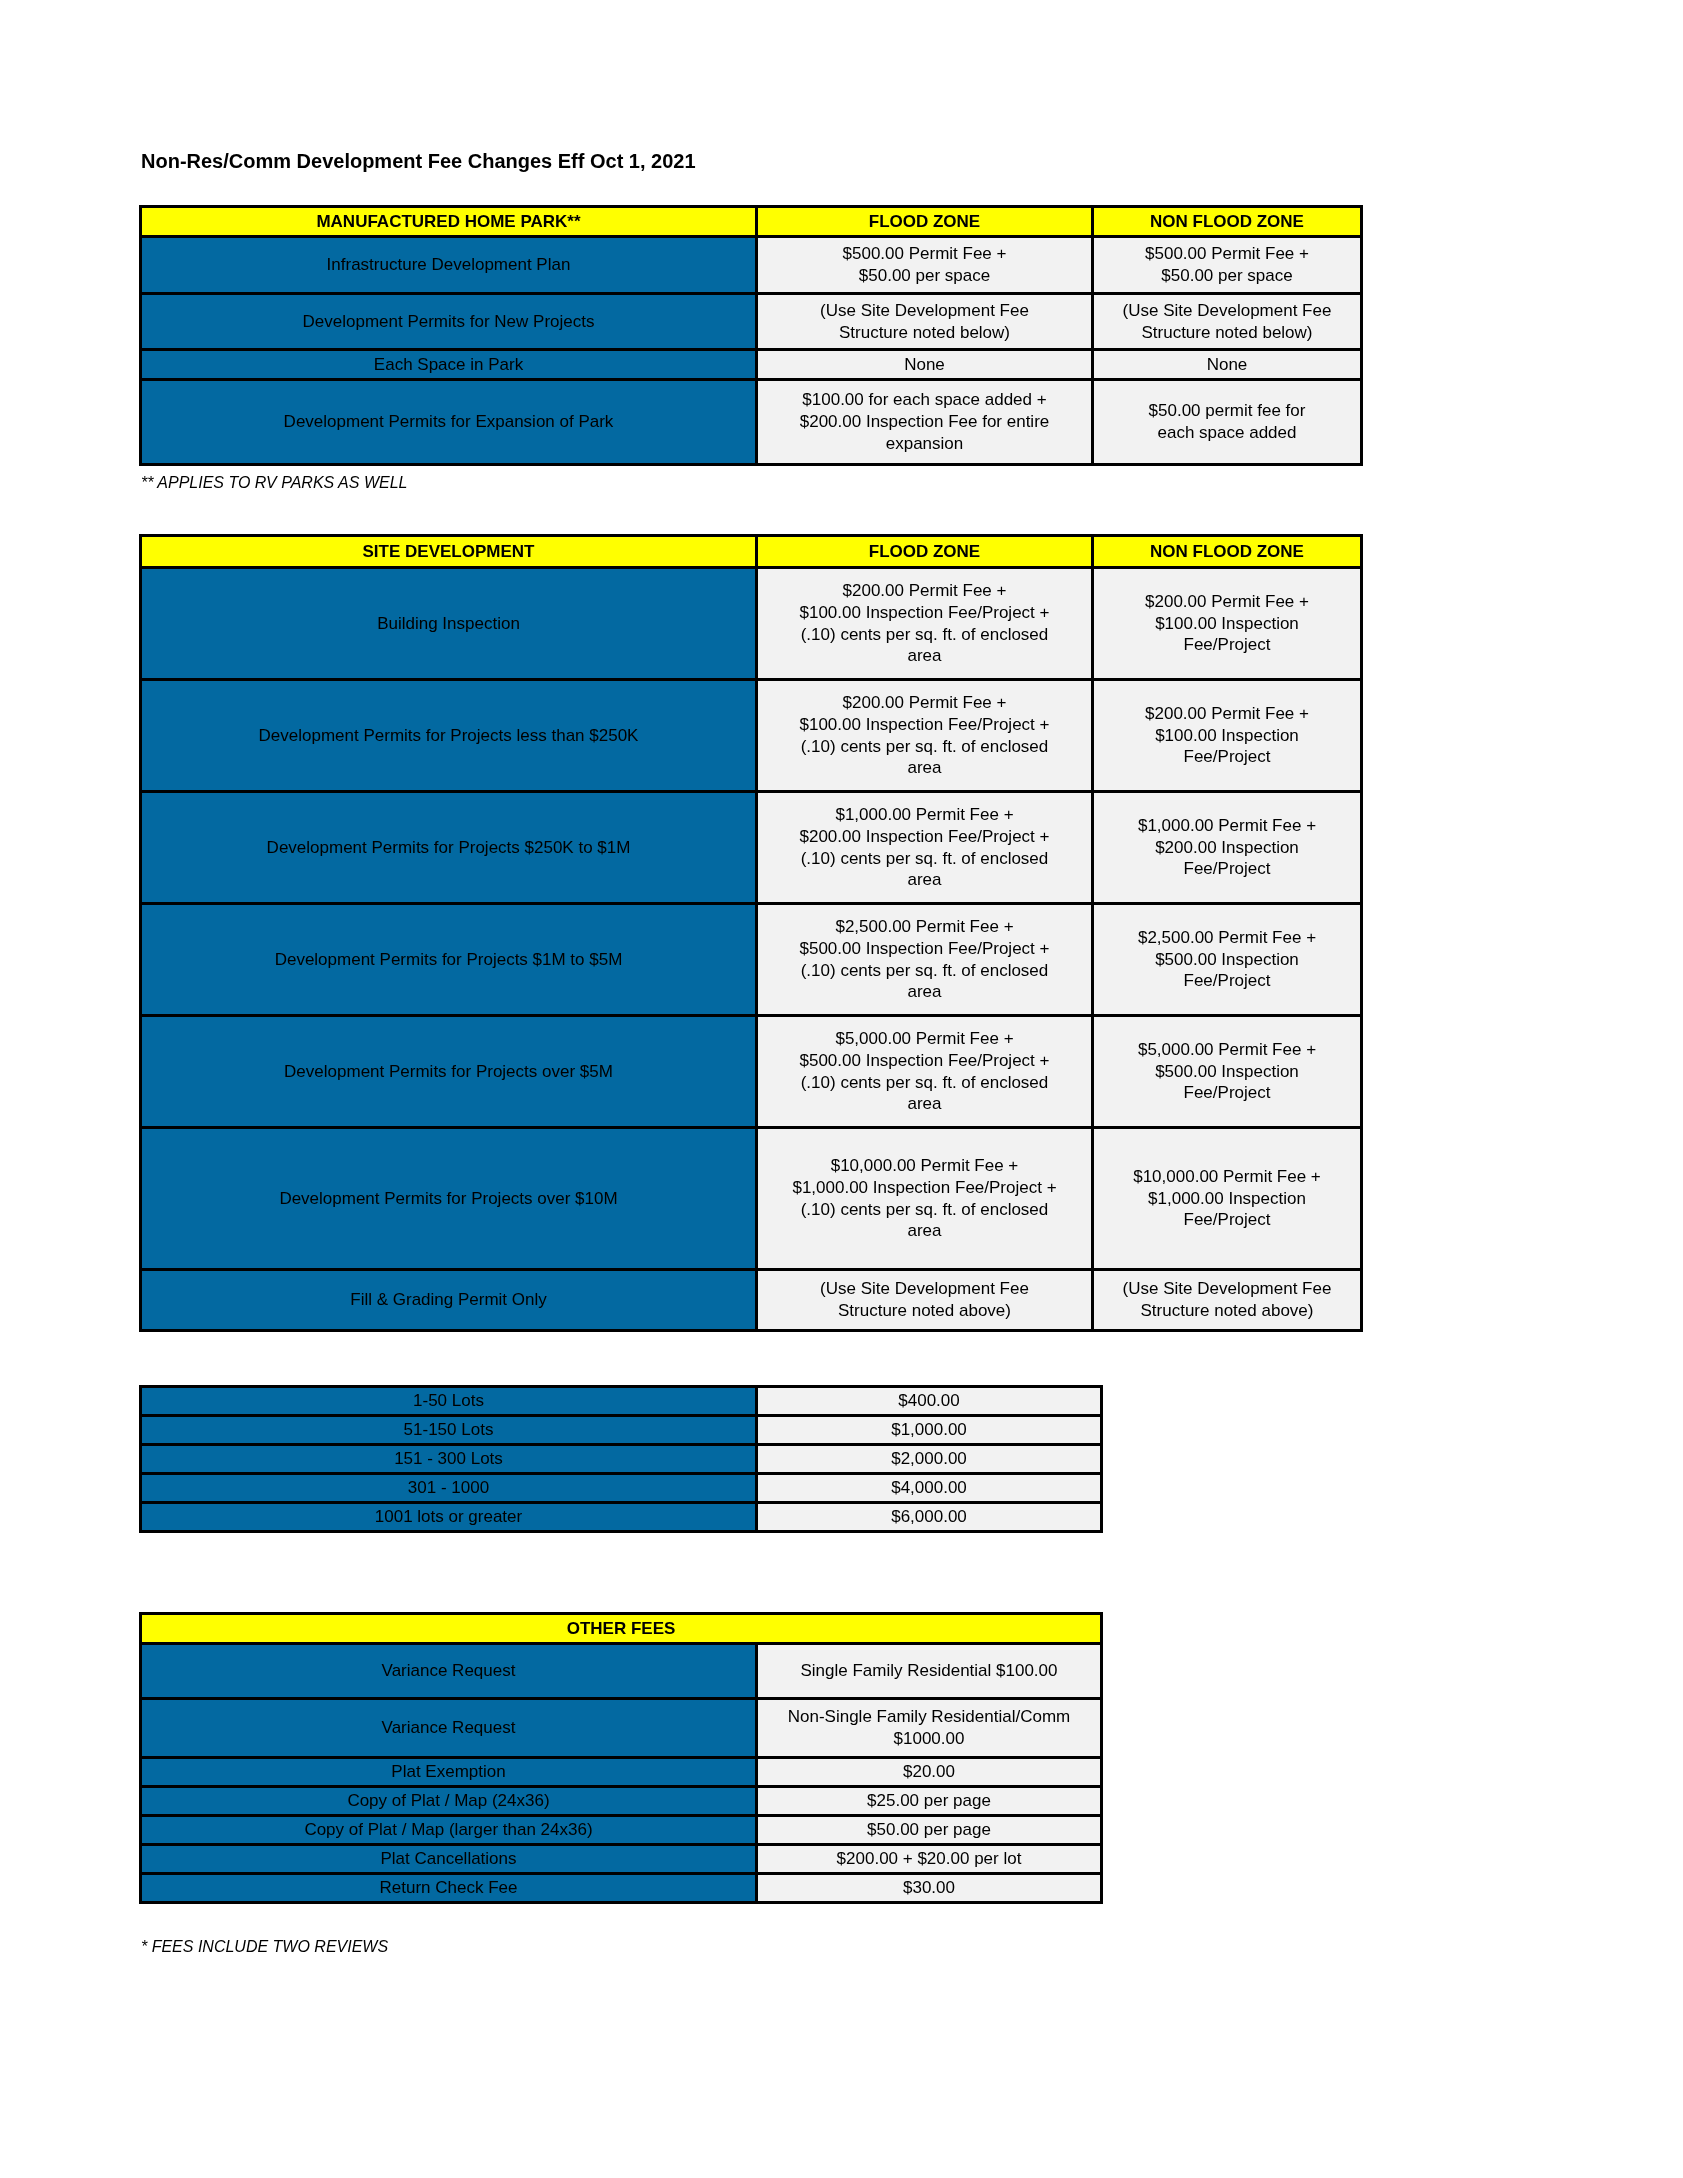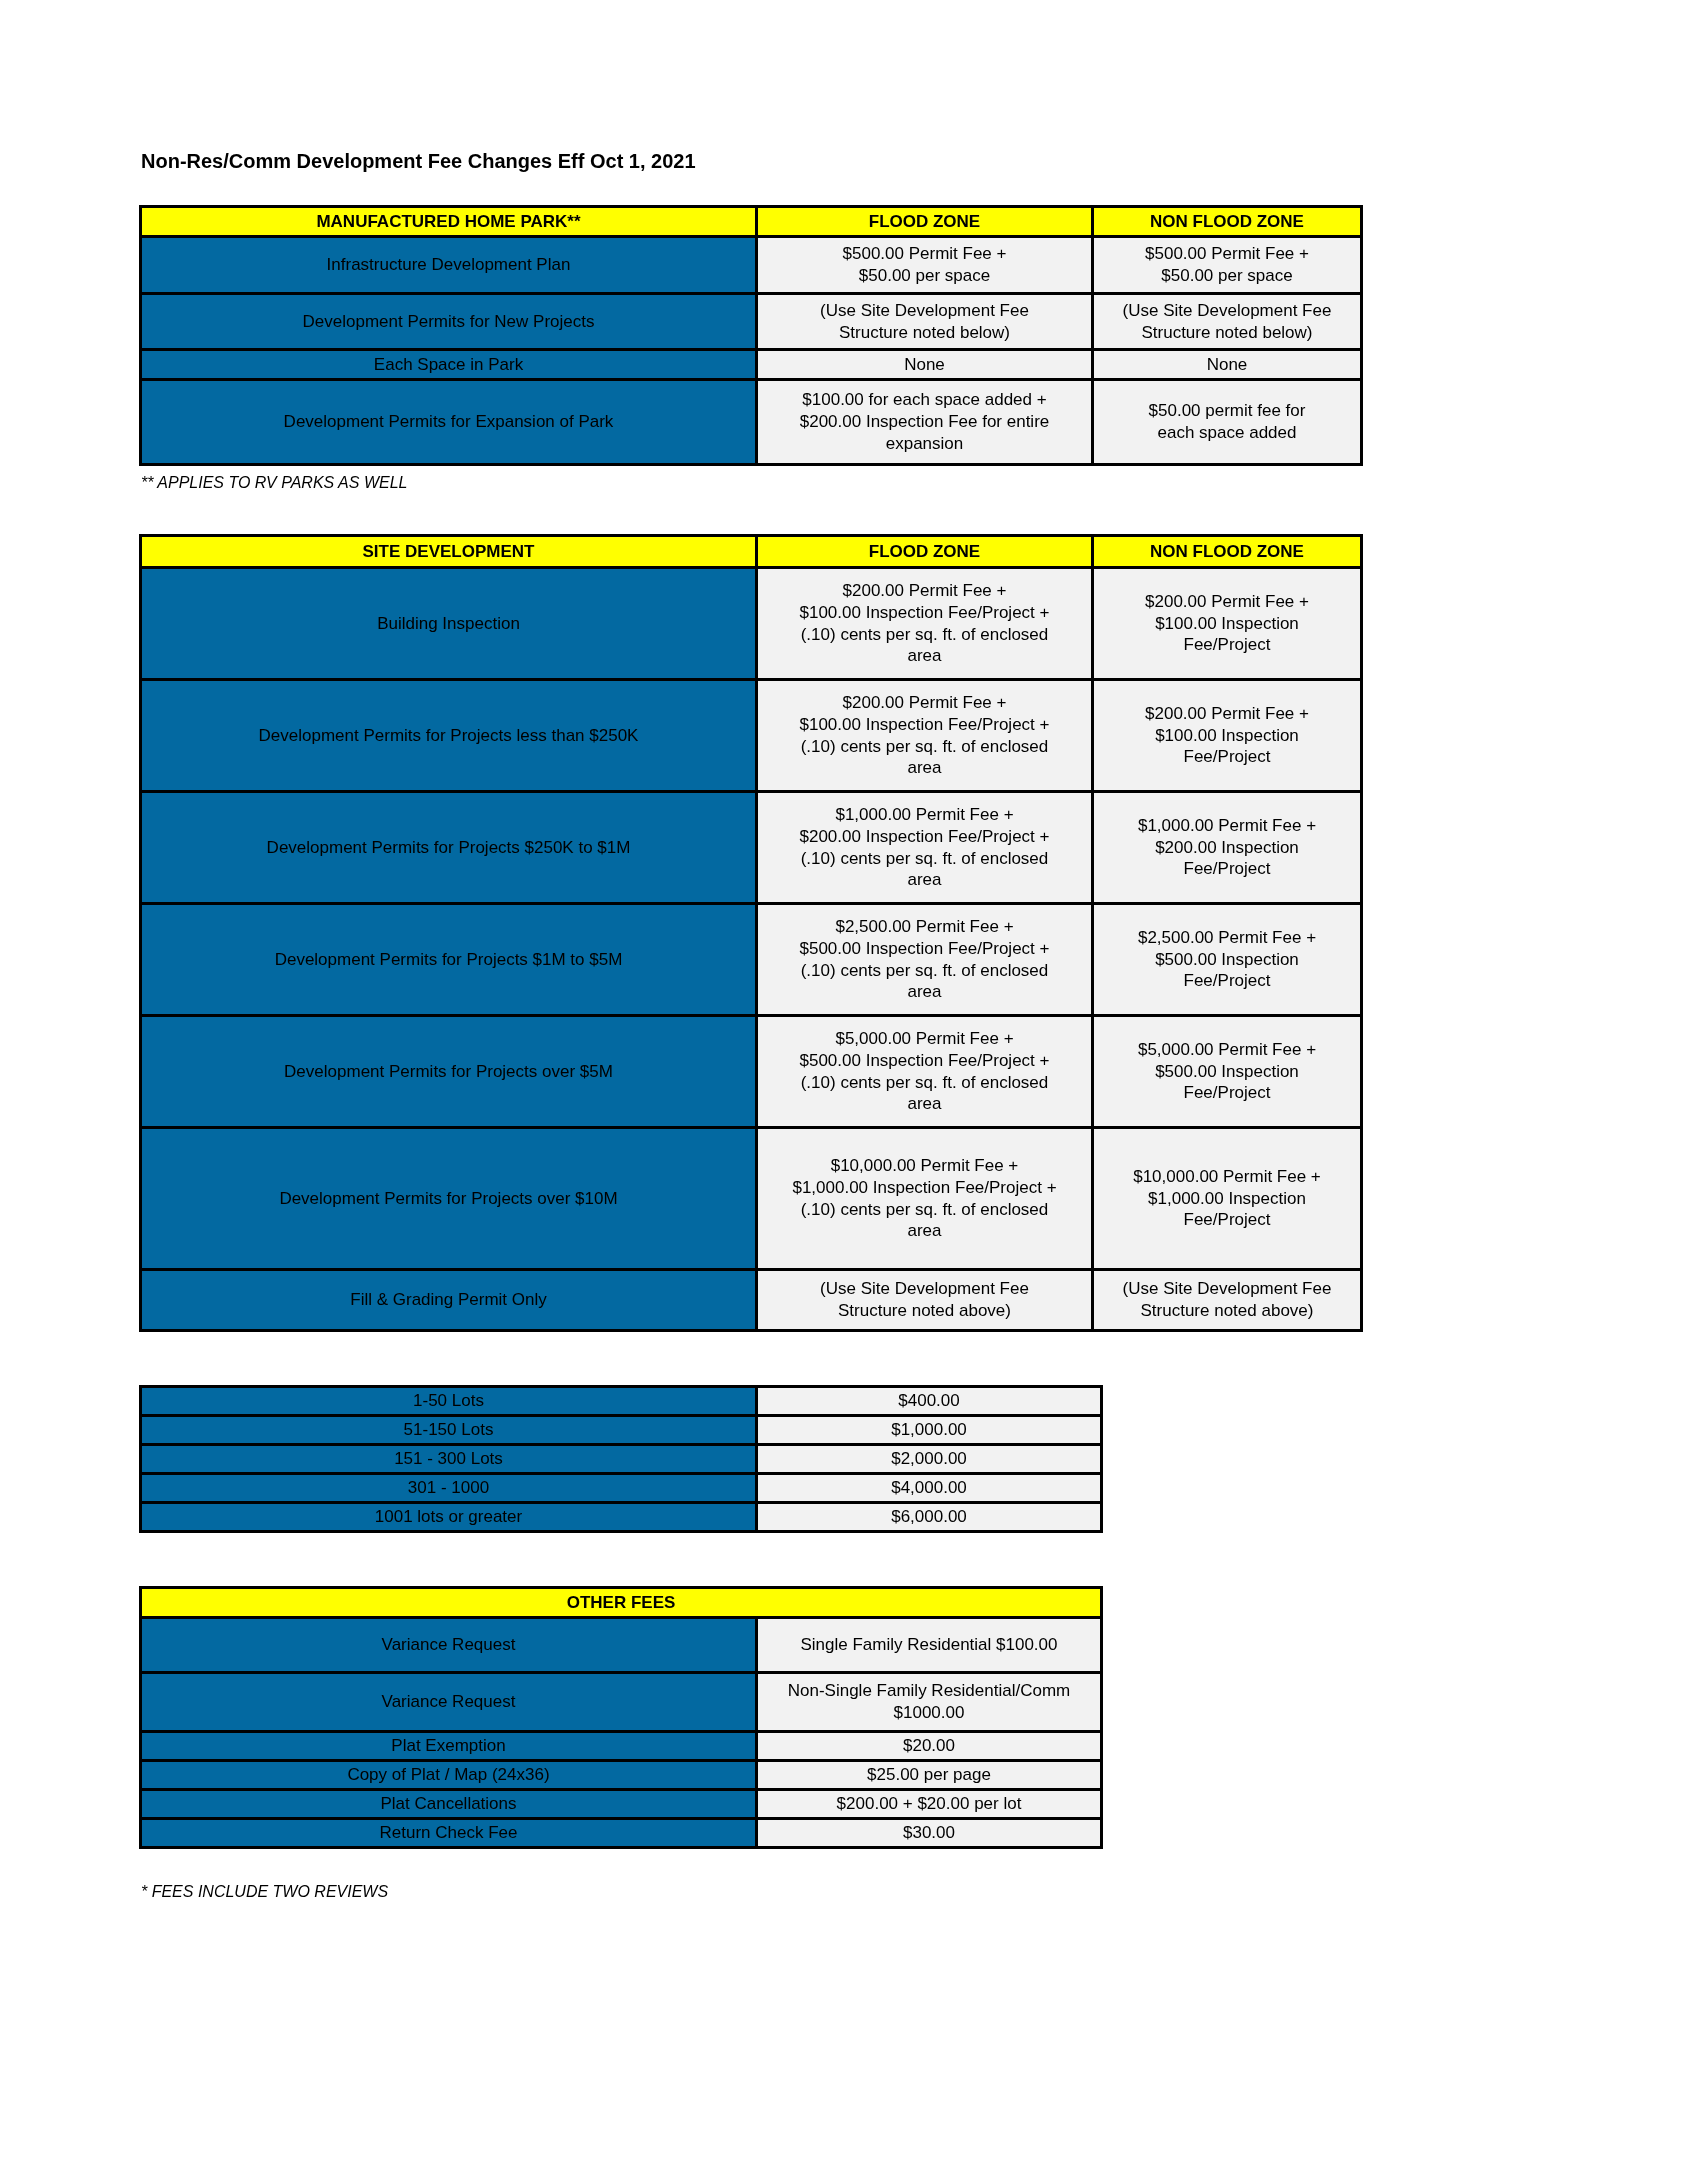--- a/index.html
+++ b/index.html
@@ -17,21 +17,21 @@
   }
   th { background:#FFFF00; font-weight:bold; }
   td.val { background:#F2F2F2; white-space:pre-line; }
   td.lbl { background:#0369a1; }
 
   table.wide   { width:1221px; }
   table.narrow { width:960px; }
   #mhp-table   { margin-top:32px; }
   #sd-table    { margin-top:42px; }
   #glpr-table  { margin-top:53px; }
-  #of-table    { margin-top:53px; }
+  #of-table    { margin-top:79px; }
 
   .footnote { font-weight:normal; font-style:italic; font-size:16px; margin:8px 0 0 2px; }
   #fees-footnote { margin-top:34px; }
 
   
   .h30{height:30px}.h58{height:57px}.h57{height:56px}.h86{height:85px}
   .h32{height:32px}.h113{height:112px}.h143{height:142px}.h62{height:61px}
   .h29{height:29px}.h56{height:55px}.h60{height:59px}
 </style>
 </head>
@@ -215,20 +215,24 @@
     </tr>
     <tr class="h29">
       <td class="lbl">Plat Exemption</td>
       <td class="val">$20.00</td>
     </tr>
     <tr class="h29">
       <td class="lbl">Copy of Plat / Map (24x36)</td>
       <td class="val">$25.00 per page</td>
     </tr>
     <tr class="h29">
+      <td class="lbl">Copy of Plat / Map (larger than 24x36)</td>
+      <td class="val">$50.00 per page</td>
+    </tr>
+    <tr class="h29">
       <td class="lbl">Plat Cancellations</td>
       <td class="val">$200.00 + $20.00 per lot</td>
     </tr>
     <tr class="h29">
       <td class="lbl">Return Check Fee</td>
       <td class="val">$30.00</td>
     </tr>
   </tbody>
     </table>
 

